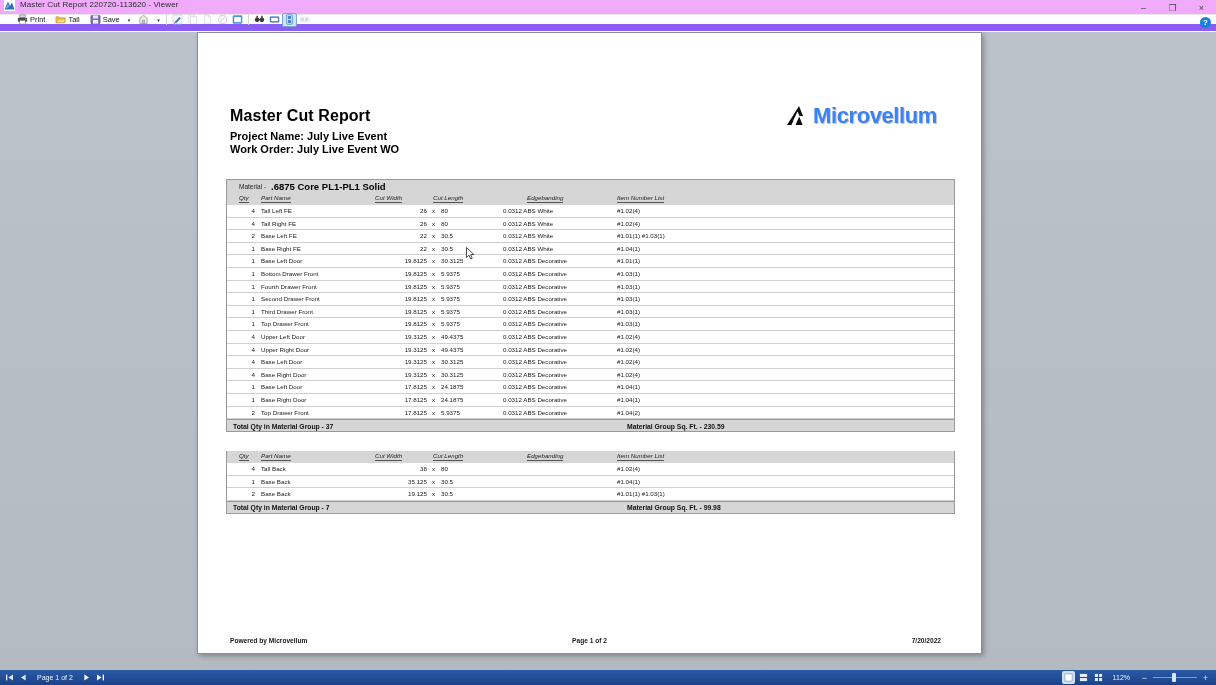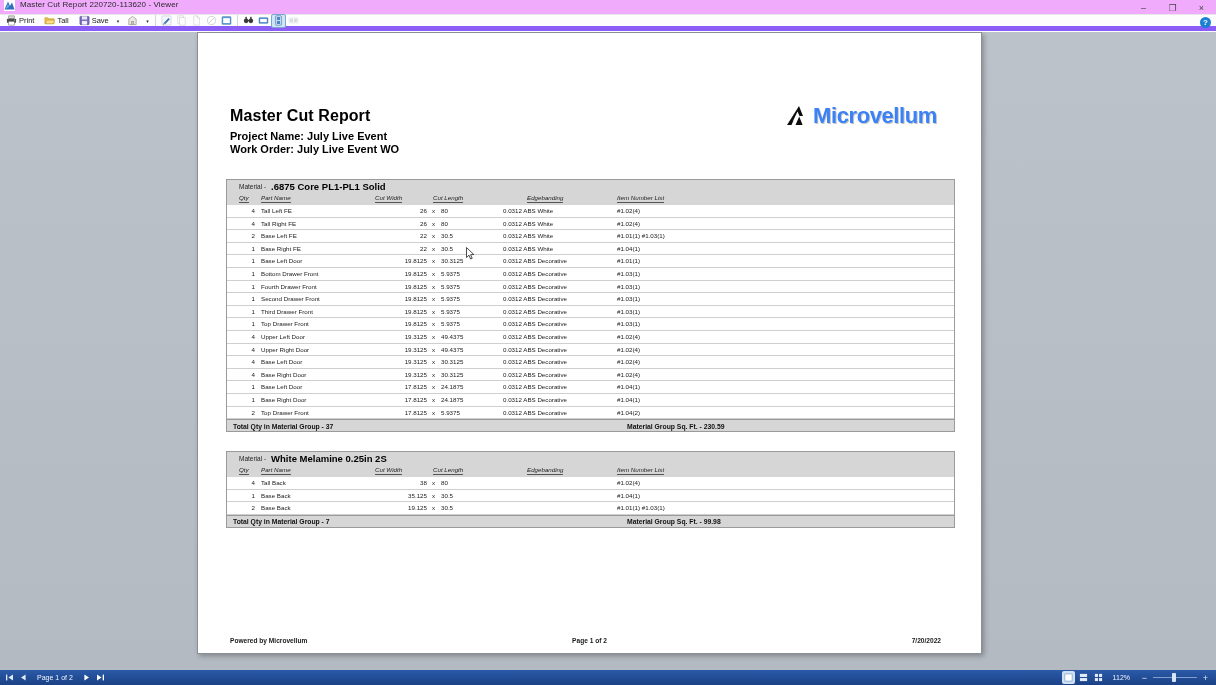--- a/index.html
+++ b/index.html
@@ -25,22 +25,22 @@
   .tb-title{ font-size:8px; color:#2a2a2a; letter-spacing:.1px; white-space:nowrap;}
   .win-btns{ position:absolute; right:0; top:0; height:15px; display:flex; }
   .win-btn{
     width:29px;height:15px;display:flex;align-items:center;justify-content:center;
     font-size:9px;color:#444; background:transparent;
   }
 
   
   .toolbar{
     height:16px;width:100%;background:#fdfdfd;
-    border-bottom:5px solid #8b5cf6;
-    display:flex;align-items:center;gap:0px; padding-left:1px;
+    border-bottom:7px solid #8b5cf6;
+    display:flex;align-items:center;gap:0px; padding-left:12px;
     position:relative;
   }
   .tbtn{
     height:14px;display:flex;align-items:center;gap:2px;
     padding:0 4px; font-size:7.5px;color:#1d1d1d; white-space:nowrap;
     border:1px solid transparent; border-radius:2px; cursor:default;
   }
   .tbtn .lbl{ position:relative; top:0px; }
   .ticon{ width:11px;height:11px; display:inline-flex;align-items:center;justify-content:center; }
   .caret{ font-size:5px;color:#333; padding:0 3px; }
@@ -507,24 +507,20 @@
                 <span class="c-eb">0.0312 ABS Decorative</span>
                 <span class="c-in">#1.04(2)</span>
               </div>
             </div>
             <div class="totrow">
               <span style="left: 6px;">Total Qty in Material Group - 37</span>
               <span style="left: 400px;">Material Group Sq. Ft. - 230.59</span>
             </div>
           </div>
           <div class="mgroup" style="top: 418px;">
-            <div class="mg-head">
-              <span class="mlabel">Material -</span>
-              <span class="mname">White Melamine 0.25in 2S</span>
-            </div>
             <div class="colhead">
               <span class="h-qty">Qty</span>
               <span class="h-name">Part Name</span>
               <span class="h-w">Cut Width</span>
               <span class="h-l">Cut Length</span>
               <span class="h-eb">Edgebanding</span>
               <span class="h-in">Item Number List</span>
             </div>
             <div class="rows">
               <div class="row">

